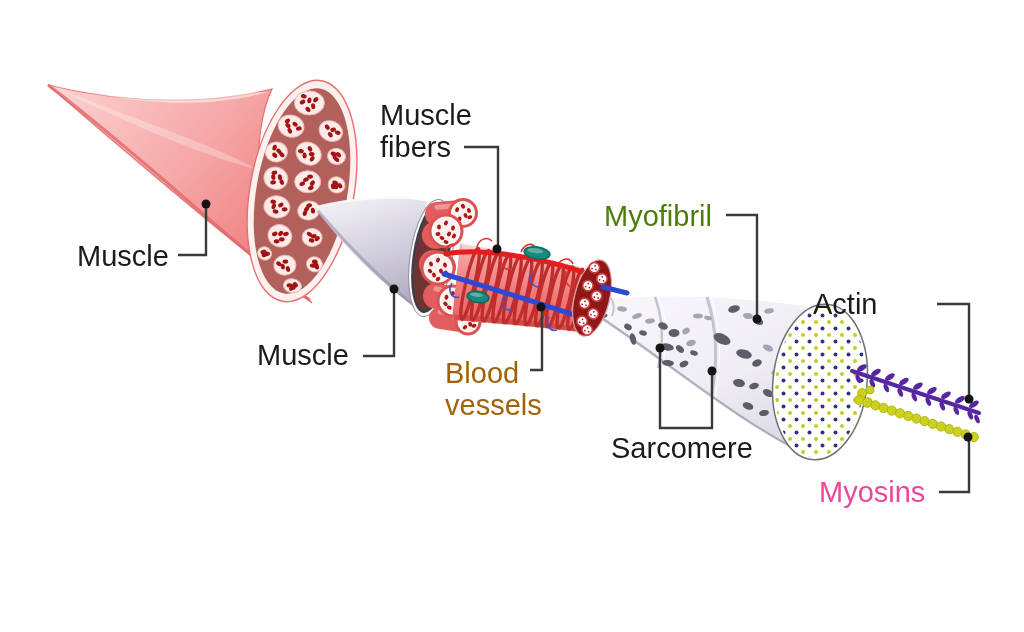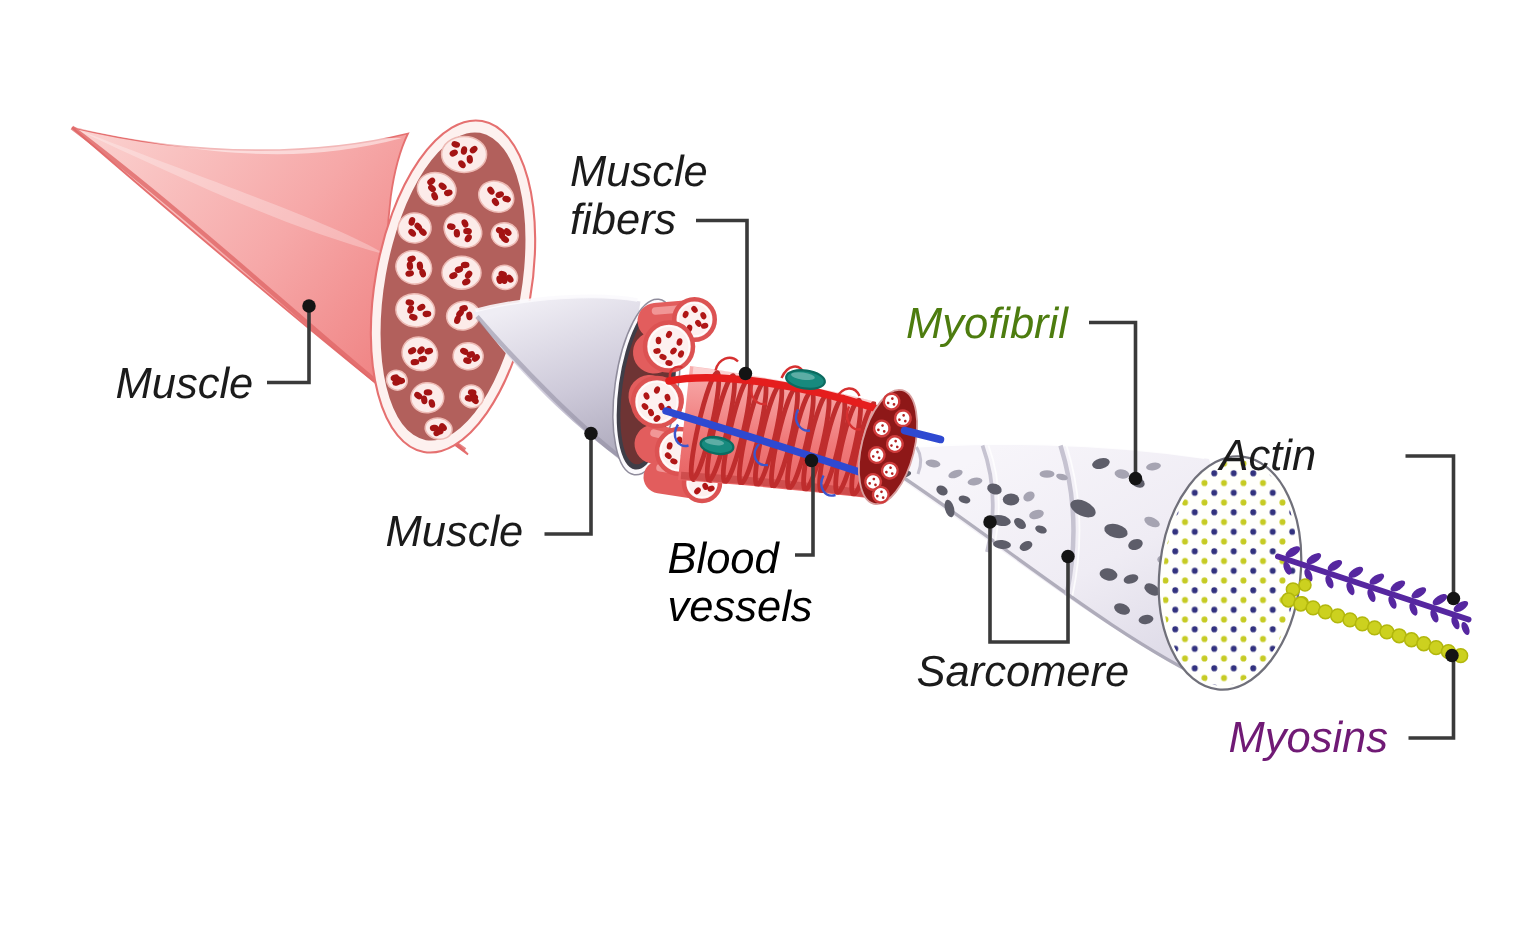--- a/index.html
+++ b/index.html
@@ -1,20 +1,20 @@
 <!DOCTYPE html>
 <html><head>
 <meta charset="utf-8">
 <style>
   html,body{margin:0;padding:0;background:#ffffff;}
   #stage{position:relative;width:1024px;height:632px;background:#ffffff;overflow:hidden;
          font-family:"Liberation Sans",sans-serif;}
   #art{position:absolute;left:0;top:0;}
   .lbl{position:absolute;color:#1b1b1b;font-size:29px;line-height:32px;
-       white-space:pre-line;letter-spacing:0px;font-style:italic;}
+       white-space:pre-line;letter-spacing:0px;}
 </style>
 </head>
 <body>
 
 <div id="stage">
 
 <svg id="art" width="1024" height="632" viewBox="0 0 1024 632">
   <defs>
     <linearGradient id="muscleGrad" x1="48" y1="85" x2="318" y2="300" gradientUnits="userSpaceOnUse">
       <stop offset="0" stop-color="#fbd4d2"></stop>
@@ -428,20 +428,20 @@
         <circle cx="712" cy="371" r="4.5" fill="#141414"></circle>
         <circle cx="969" cy="399" r="4.5" fill="#141414"></circle>
         <circle cx="968" cy="437" r="4.5" fill="#141414"></circle>
       </g>
 </svg>
 
 <div class="lbl" style="left: 77px; top: 240px; color: rgb(27, 27, 27);">Muscle</div>
 <div class="lbl" style="left: 380px; top: 99px; color: rgb(27, 27, 27);">Muscle
 fibers</div>
 <div class="lbl" style="left: 257px; top: 339px; color: rgb(27, 27, 27);">Muscle</div>
-<div class="lbl" style="left: 445px; top: 357px; color: #000000;">Blood
+<div class="lbl" style="left: 445px; top: 357px; color: #a16207;">Blood
 vessels</div>
 <div class="lbl" style="left: 604px; top: 200px; color: #4d7c0f;">Myofibril</div>
 <div class="lbl" style="left: 611px; top: 432px; color: rgb(27, 27, 27);">Sarcomere</div>
 <div class="lbl" style="left: 813px; top: 288px; color: rgb(27, 27, 27);">Actin</div>
-<div class="lbl" style="left: 819px; top: 476px; color: #701a75;">Myosins</div>
+<div class="lbl" style="left: 819px; top: 476px; color: #ec4899;">Myosins</div>
 
 </div>
 
 </body></html>

